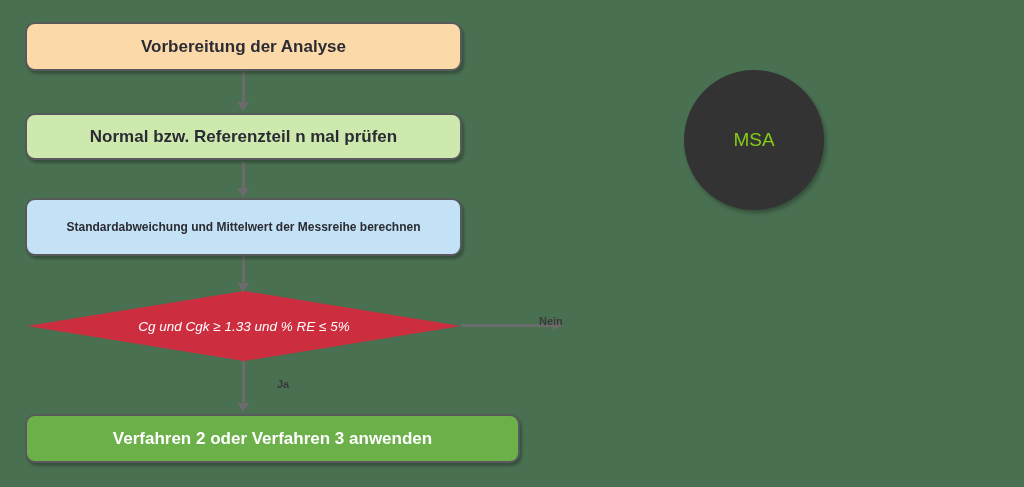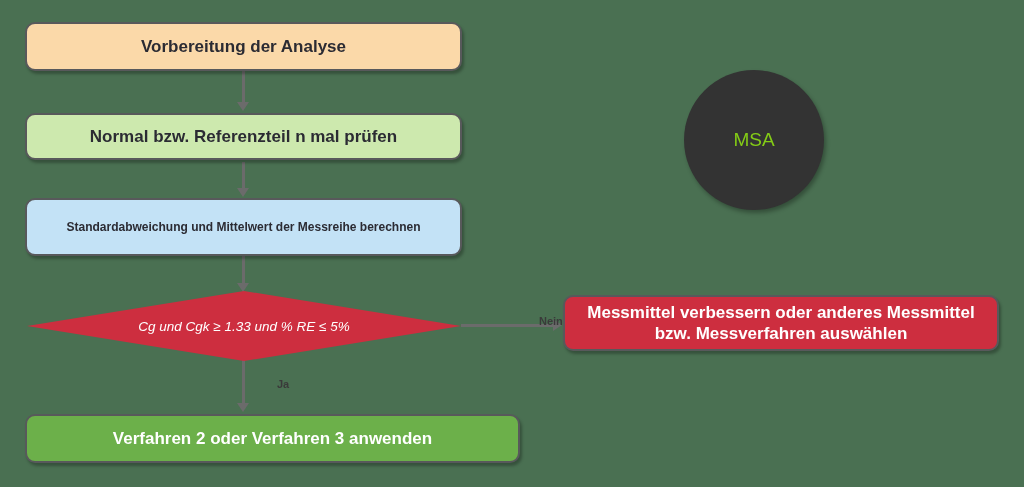--- a/index.html
+++ b/index.html
@@ -185,21 +185,20 @@
 
   <div id="node-check" class="node node-dark-text">Normal bzw. Referenzteil n mal prüfen</div>
 
   <div id="node-calc" class="node node-dark-text">Standardabweichung und Mittelwert der Messreihe berechnen</div>
 
   <div id="decision-wrap">
     <div id="decision-shape"></div>
     <div id="decision-label">Cg und Cgk ≥ 1.33 und % RE ≤ 5%</div>
   </div>
 
-  <div id="node-improve" class="node node-light-text">Messmittel verbessern oder anderes Messmittel bzw. Messverfahren auswählen</div>
 
   <div id="node-apply" class="node node-light-text">Verfahren 2 oder Verfahren 3 anwenden</div>
 
   <div id="title-circle">
     <span>MSA</span>
   </div>
 
 </div>
 
 </body></html>

